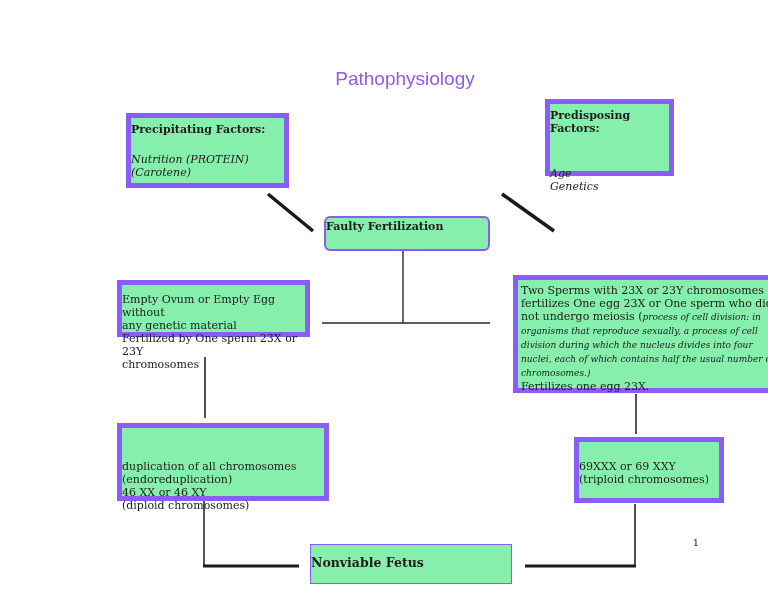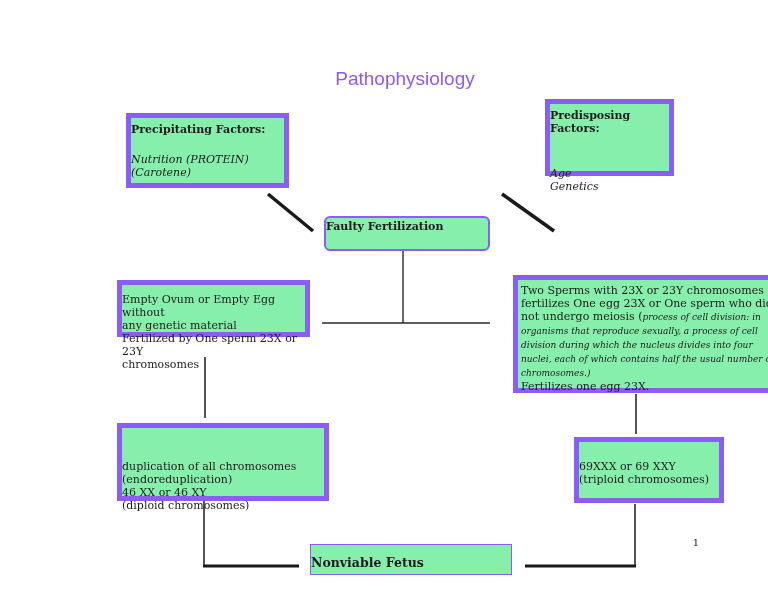--- a/index.html
+++ b/index.html
@@ -56,21 +56,21 @@
     left: 513px; top: 275px; width: 272px; height: 118px;
     padding: 4px 3px 0 3px; line-height: 13px;
   }
   #box-two-sperms .fineprint {
     font-style: italic;
     font-size: 9px;
   }
   #box-endoreduplication { left: 117px; top: 423px; width: 212px; height: 78px; padding-top: 32px; }
   #box-triploid { left: 553px; top: 437px; width: 150px; height: 66px; padding-top: 18px; margin-left: 21px; }
   #box-nonviable {
-    left: 310px; top: 544px; width: 202px; height: 31px;
+    left: 310px; top: 544px; width: 202px; height: 40px;
     font-weight: bold; font-size: 12.5px; padding-top: 11px;
     border-width: 1.5px;
   }
   .page-number {
     position: absolute;
     left: 688px;
     top: 537px;
     width: 16px;
     text-align: center;
     font-size: 10px;

